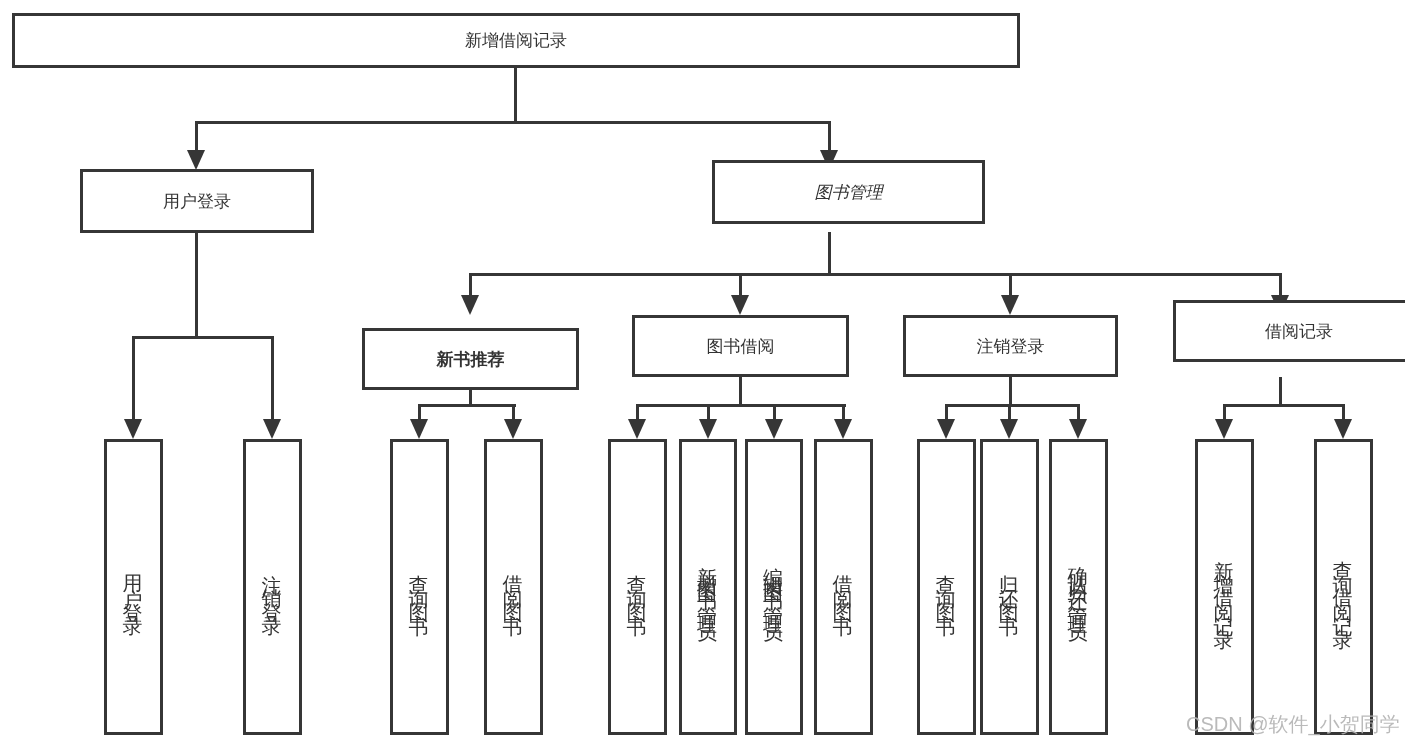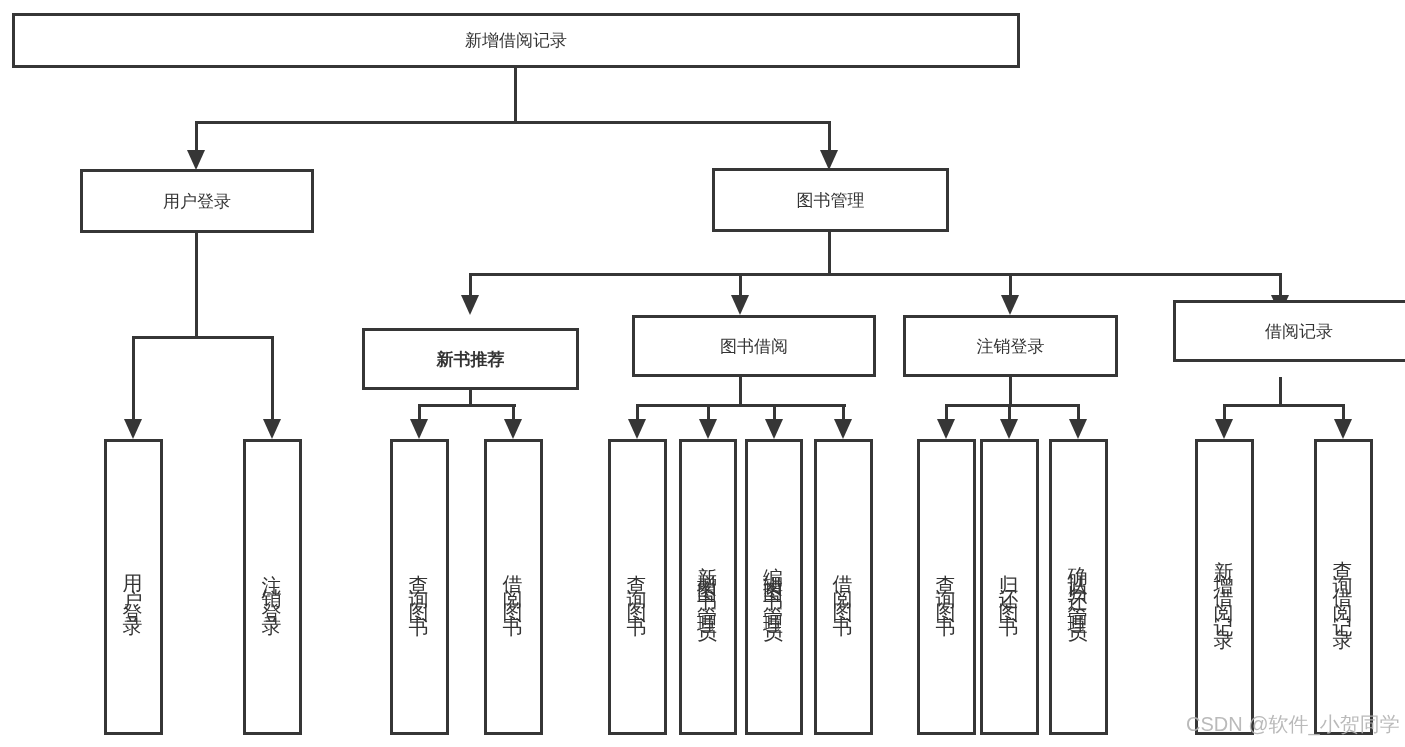--- a/index.html
+++ b/index.html
@@ -83,21 +83,21 @@
   <div class="v" style="left:514px; top:68px;  height:56px;"></div>
   <div class="h" style="left:195px; top:121px; width:636px;"></div>
   <div class="v" style="left:195px; top:121px; height:33px;"></div>
   <div class="a" style="left:187px; top:150px;"></div>
   <div class="v" style="left:828px; top:121px; height:33px;"></div>
   <div class="a" style="left:820px; top:150px;"></div>
 
   <div class="box" style="left:80px; top:169px; width:234px; height:64px;">
     <span>用户登录</span>
   </div>
-  <div class="box" style="left:712px; top:168px; width:237px; height:64px;">
+  <div class="box" style="left:712px; top:160px; width:273px; height:64px;font-style:italic;">
     <span>图书管理</span>
   </div>
 
   <div class="v" style="left:195px; top:233px; height:106px;"></div>
   <div class="h" style="left:132px; top:336px; width:142px;"></div>
   <div class="v" style="left:132px; top:336px; height:87px;"></div>
   <div class="a" style="left:124px; top:419px;"></div>
   <div class="v" style="left:271px; top:336px; height:87px;"></div>
   <div class="a" style="left:263px; top:419px;"></div>
 
@@ -108,21 +108,21 @@
   <div class="v" style="left:739px;  top:273px; height:26px;"></div>
   <div class="a" style="left:731px;  top:295px;"></div>
   <div class="v" style="left:1009px; top:273px; height:26px;"></div>
   <div class="a" style="left:1001px; top:295px;"></div>
   <div class="v" style="left:1279px; top:273px; height:26px;"></div>
   <div class="a" style="left:1271px; top:295px;"></div>
 
   <div class="box" style="left:362px; top:328px; width:217px; height:62px;font-weight:bold;">
     <span>新书推荐</span>
   </div>
-  <div class="box" style="left:632px; top:315px; width:244px; height:62px;">
+  <div class="box" style="left:632px; top:315px; width:217px; height:62px;">
     <span>图书借阅</span>
   </div>
   <div class="box" style="left:903px; top:315px; width:215px; height:62px;">
     <span>注销登录</span>
   </div>
   <div class="box" style="left:1173px; top:300px; width:252px; height:62px;">
     <span>借阅记录</span>
   </div>
 
   <div class="v" style="left:469px; top:377px; height:30px;"></div>

